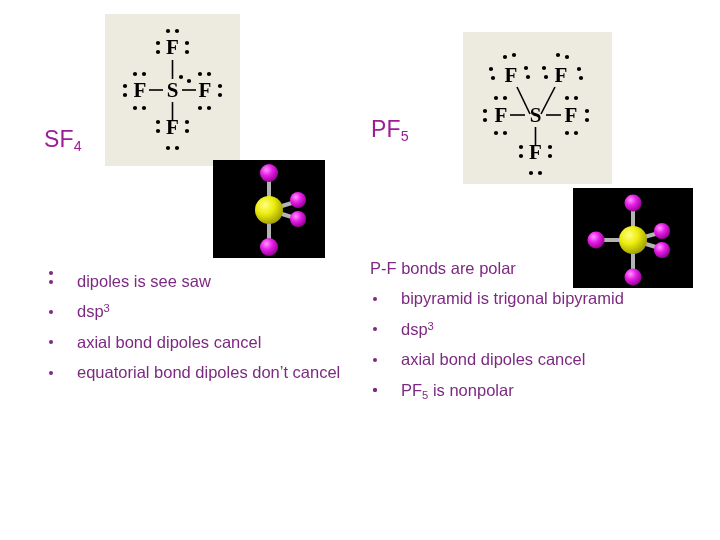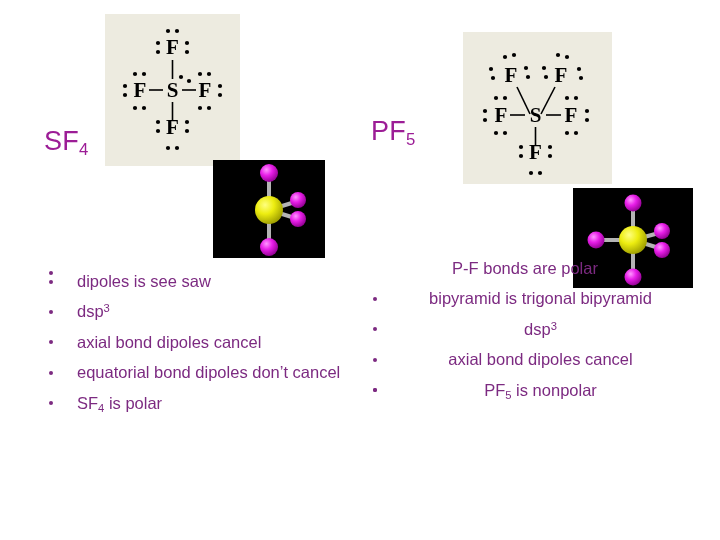--- a/index.html
+++ b/index.html
@@ -37,21 +37,21 @@
     background: #000000;
   }
   #model-sf4 { left: 213px; top: 160px; width: 112px; height: 98px; }
   #model-pf5 { left: 573px; top: 188px; width: 120px; height: 100px; }
   .model-svg { display: block; width: 100%; height: 100%; }
 
   
   .formula-label {
     position: absolute;
     color: #9c1d96;
-    font-size: 27px;
+    font-size: 23px;
     font-weight: 400;
     letter-spacing: 0.2px;
     white-space: nowrap;
   }
   .formula-label sub {
     font-size: 0.62em;
     vertical-align: baseline;
     position: relative;
     top: 0.30em;
   }
@@ -62,21 +62,21 @@
   .bullet-list {
     position: absolute;
     list-style: none;
     margin: 0;
     padding: 0;
     color: #7c2a81;
     font-size: 16.5px;
     line-height: 1.30;
   }
   #list-sf4 { left: 46px;  top: 262px; width: 300px; }
-  #list-pf5 { left: 370px; top: 258px; width: 310px; text-align: center; }
+  #list-pf5 { left: 370px; top: 258px; width: 310px; }
 
   .bullet-list li {
     position: relative;
     padding-left: 31px;
     margin-bottom: 9px;
   }
   .bullet-list li.no-bullet {
     padding-left: 0;
   }
   .bullet-list li .bullet-dot {
@@ -279,21 +279,20 @@
   <div class="formula-label" id="label-pf5">
     <span>PF</span><sub>5</sub>
   </div>
 
   <ul class="bullet-list" id="list-sf4">
       <li><span class="bullet-dot"></span></li>
       <li><span class="bullet-dot"></span><span class="txt">dipoles is see saw</span></li>
       <li><span class="bullet-dot"></span><span class="txt">dsp<sup>3</sup></span></li>
       <li><span class="bullet-dot"></span><span class="txt">axial bond dipoles cancel</span></li>
       <li><span class="bullet-dot"></span><span class="txt">equatorial bond dipoles don’t cancel</span></li>
-      <li><span class="bullet-dot"></span><span class="txt">SF<sub>4</sub> is polar</span></li>
     </ul>
 
   <ul class="bullet-list" id="list-pf5">
       <li class="no-bullet"><span class="txt">P-F bonds are polar</span></li>
       <li><span class="bullet-dot"></span><span class="txt">bipyramid is trigonal bipyramid</span></li>
       <li><span class="bullet-dot"></span><span class="txt">dsp<sup>3</sup></span></li>
       <li><span class="bullet-dot"></span><span class="txt">axial bond dipoles cancel</span></li>
       <li><span class="bullet-dot"></span></li>
       <li><span class="bullet-dot"></span><span class="txt">PF<sub>5</sub> is nonpolar</span></li>
     </ul>

